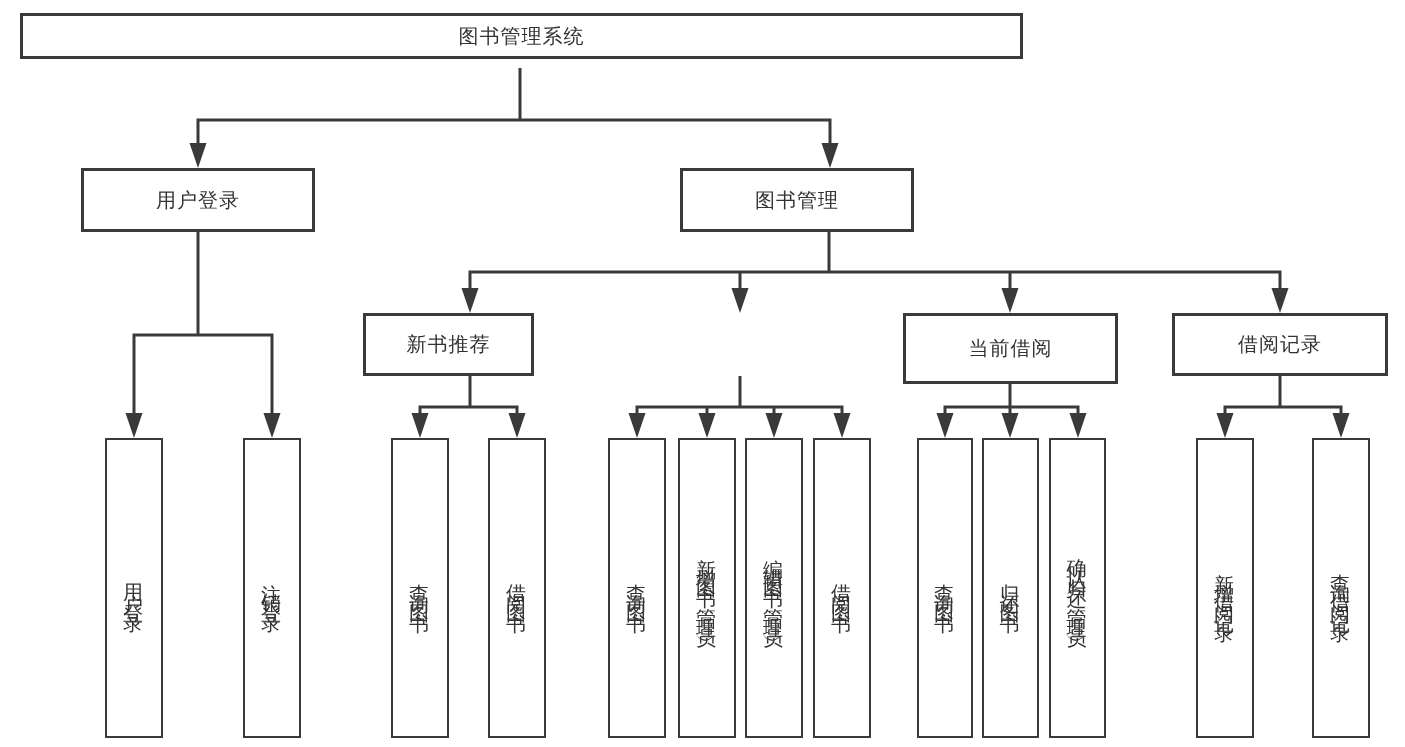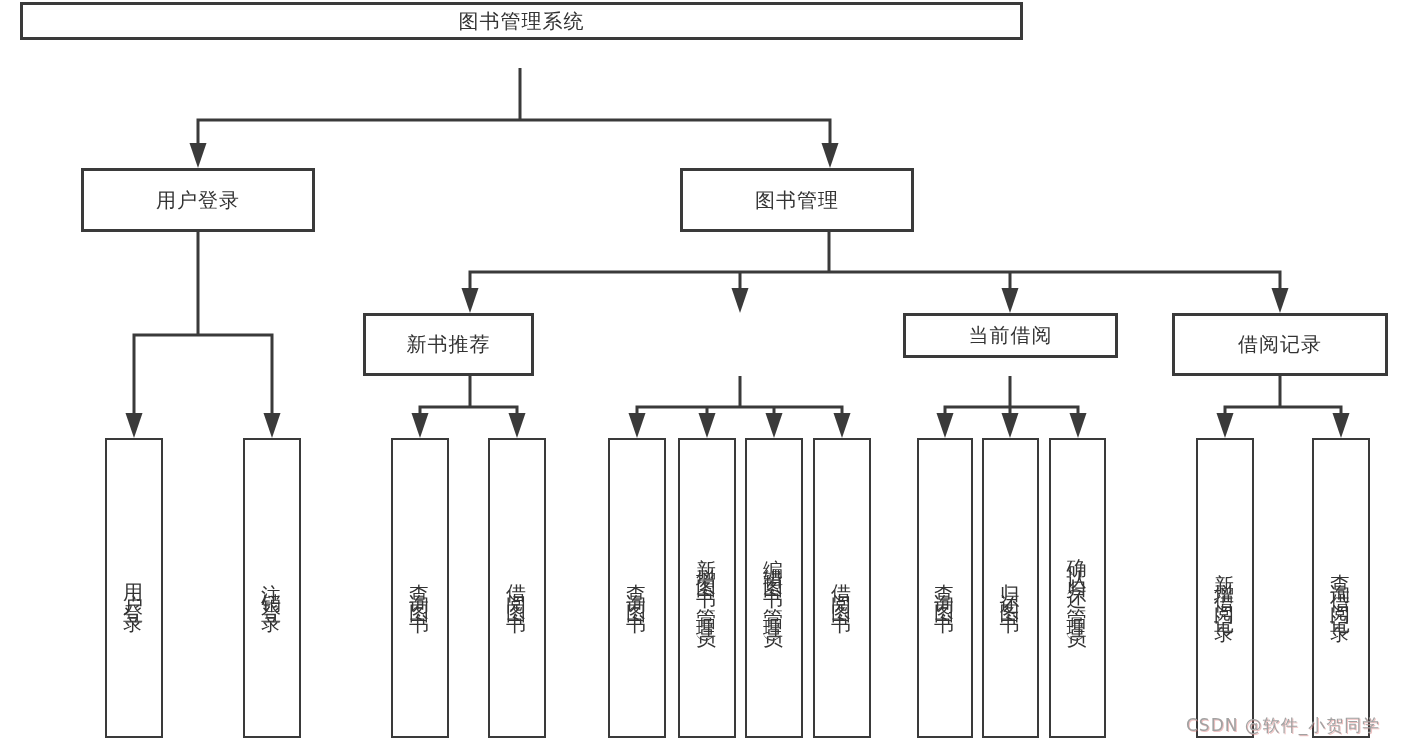--- a/index.html
+++ b/index.html
@@ -75,41 +75,40 @@
       <polygon points="765.5,413 782.5,413 774,438"></polygon>
       <polygon points="833.5,413 850.5,413 842,438"></polygon>
       <polygon points="936.5,413 953.5,413 945,438"></polygon>
       <polygon points="1001.5,413 1018.5,413 1010,438"></polygon>
       <polygon points="1069.5,413 1086.5,413 1078,438"></polygon>
       <polygon points="1216.5,413 1233.5,413 1225,438"></polygon>
       <polygon points="1332.5,413 1349.5,413 1341,438"></polygon>
     </g>
   </svg>
 
-  <div class="node" style="left:20px;top:2px;width:1003px;height:38px">图书管理系统</div>
+  <div class="node" style="left:20px;top:13px;width:1003px;height:46px">图书管理系统</div>
 
   <div class="node" style="left:81px;top:168px;width:234px;height:64px">用户登录</div>
   <div class="node" style="left:680px;top:168px;width:234px;height:64px">图书管理</div>
 
   <div class="node" style="left:363px;top:313px;width:171px;height:63px">新书推荐</div>
-  <div class="node" style="left:903px;top:313px;width:215px;height:45px">当前借阅</div>
+  <div class="node" style="left:903px;top:313px;width:215px;height:71px">当前借阅</div>
   <div class="node" style="left:1172px;top:313px;width:216px;height:63px">借阅记录</div>
 
   <div class="node vnode" style="left:105px;top:438px;width:58px;height:300px">用户登录</div>
   <div class="node vnode" style="left:243px;top:438px;width:58px;height:300px">注销登录</div>
 
   <div class="node vnode" style="left:391px;top:438px;width:58px;height:300px">查询图书</div>
   <div class="node vnode" style="left:488px;top:438px;width:58px;height:300px">借阅图书</div>
 
   <div class="node vnode" style="left:608px;top:438px;width:58px;height:300px">查询图书</div>
   <div class="node vnode" style="left:678px;top:438px;width:58px;height:300px">新增图书（管理员）</div>
   <div class="node vnode" style="left:745px;top:438px;width:58px;height:300px">编辑图书（管理员）</div>
   <div class="node vnode" style="left:813px;top:438px;width:58px;height:300px">借阅图书</div>
 
   <div class="node vnode" style="left:917px;top:438px;width:56px;height:300px">查询图书</div>
   <div class="node vnode" style="left:982px;top:438px;width:57px;height:300px">归还图书</div>
   <div class="node vnode" style="left:1049px;top:438px;width:57px;height:300px">确认归还（管理员）</div>
 
   <div class="node vnode" style="left:1196px;top:438px;width:58px;height:300px">新增借阅记录</div>
   <div class="node vnode" style="left:1312px;top:438px;width:58px;height:300px">查询借阅记录</div>
 
-  <div class="watermark">CSDN @软件_小贺同学</div>
 </div>
 
 </body></html>

